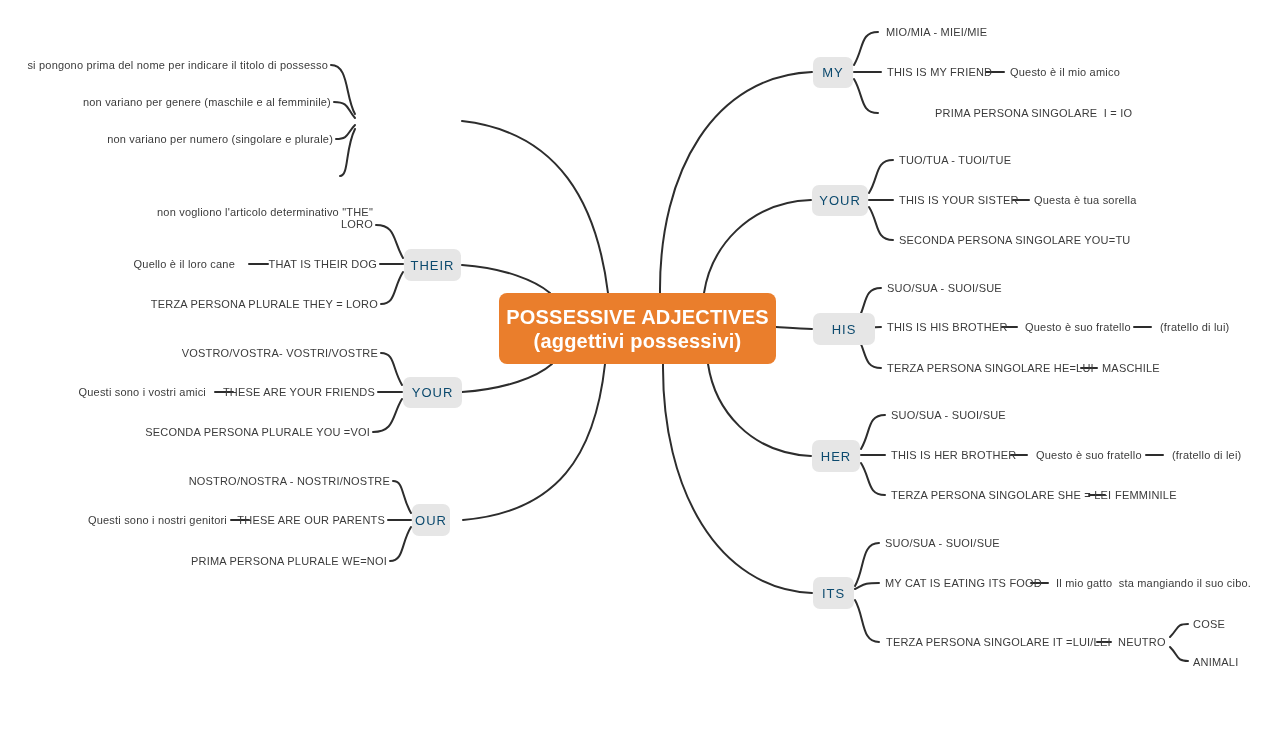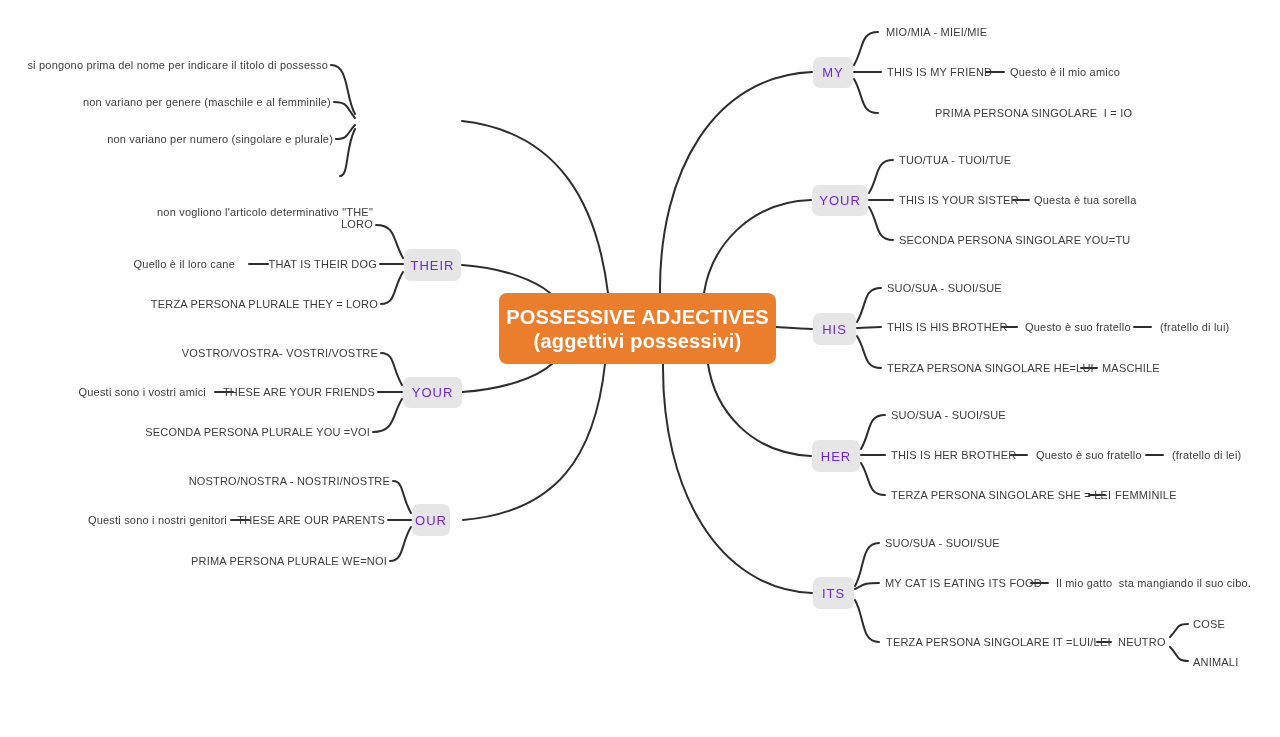--- a/index.html
+++ b/index.html
@@ -8,21 +8,21 @@
     font-family:"Liberation Sans",sans-serif;
   }
   svg.edges{position:absolute;left:0;top:0;width:1280px;height:737px;}
   svg.edges path{fill:none;stroke:#2d2d2d;stroke-width:2;stroke-linecap:round;}
   .leaf{
     position:absolute;font-size:11px;line-height:14px;color:#3b3b3b;
     white-space:pre;letter-spacing:.2px;
   }
   .leaf.r{text-align:right;}
   .node{
-    position:absolute;background:#e6e6e6;border-radius:7px;color:#6d28d9;
+    position:absolute;background:#e6e6e6;border-radius:7px;color:#0c4a6e;
     display:flex;align-items:center;justify-content:center;
     font-size:13px;letter-spacing:1px;white-space:pre;
   }
   .node.multi{flex-direction:column;align-items:flex-start;justify-content:center;
     padding-left:12px;letter-spacing:.6px;line-height:16px;}
   .center-node{
     position:absolute;left:499px;top:293px;width:277px;height:71px;
     background:#ea7e2c;border-radius:8px;color:#ffffff;
     display:flex;flex-direction:column;align-items:center;justify-content:center;
     font-weight:bold;font-size:20px;line-height:24px;text-align:center;letter-spacing:.2px;
@@ -101,21 +101,21 @@
   <div class="center-node">
     <span>POSSESSIVE ADJECTIVES</span>
     <span>(aggettivi possessivi)</span>
   </div>
 
   <div class="node" style="left:404px;top:249px;width:57px;height:32px;">THEIR</div>
   <div class="node" style="left:403px;top:377px;width:59px;height:31px;">YOUR</div>
   <div class="node" style="left:412px;top:504px;width:38px;height:32px;">OUR</div>
   <div class="node" style="left:813px;top:57px;width:40px;height:31px;">MY</div>
   <div class="node" style="left:812px;top:185px;width:56px;height:31px;">YOUR</div>
-  <div class="node" style="left:813px;top:313px;width:43px;height:32px;">HIS</div>
+  <div class="node" style="left:813px;top:313px;width:62px;height:32px;">HIS</div>
   <div class="node" style="left:812px;top:440px;width:48px;height:32px;">HER</div>
   <div class="node" style="left:813px;top:577px;width:41px;height:32px;">ITS</div>
 
   <div class="leaf r" style="right:952px;top:58px;">si pongono prima del nome per indicare il titolo di possesso</div>
   <div class="leaf r" style="right:949px;top:95px;">non variano per genere (maschile e al femminile)</div>
   <div class="leaf r" style="right:947px;top:132px;">non variano per numero (singolare e plurale)</div>
   <div class="leaf r" style="right:907px;top:169px;margin-top:36px;">non vogliono l'articolo determinativo "THE"</div>
 
   <div class="leaf r" style="right:907px;top:217px;">LORO</div>
   <div class="leaf r" style="right:1045px;top:257px;">Quello è il loro cane</div>

